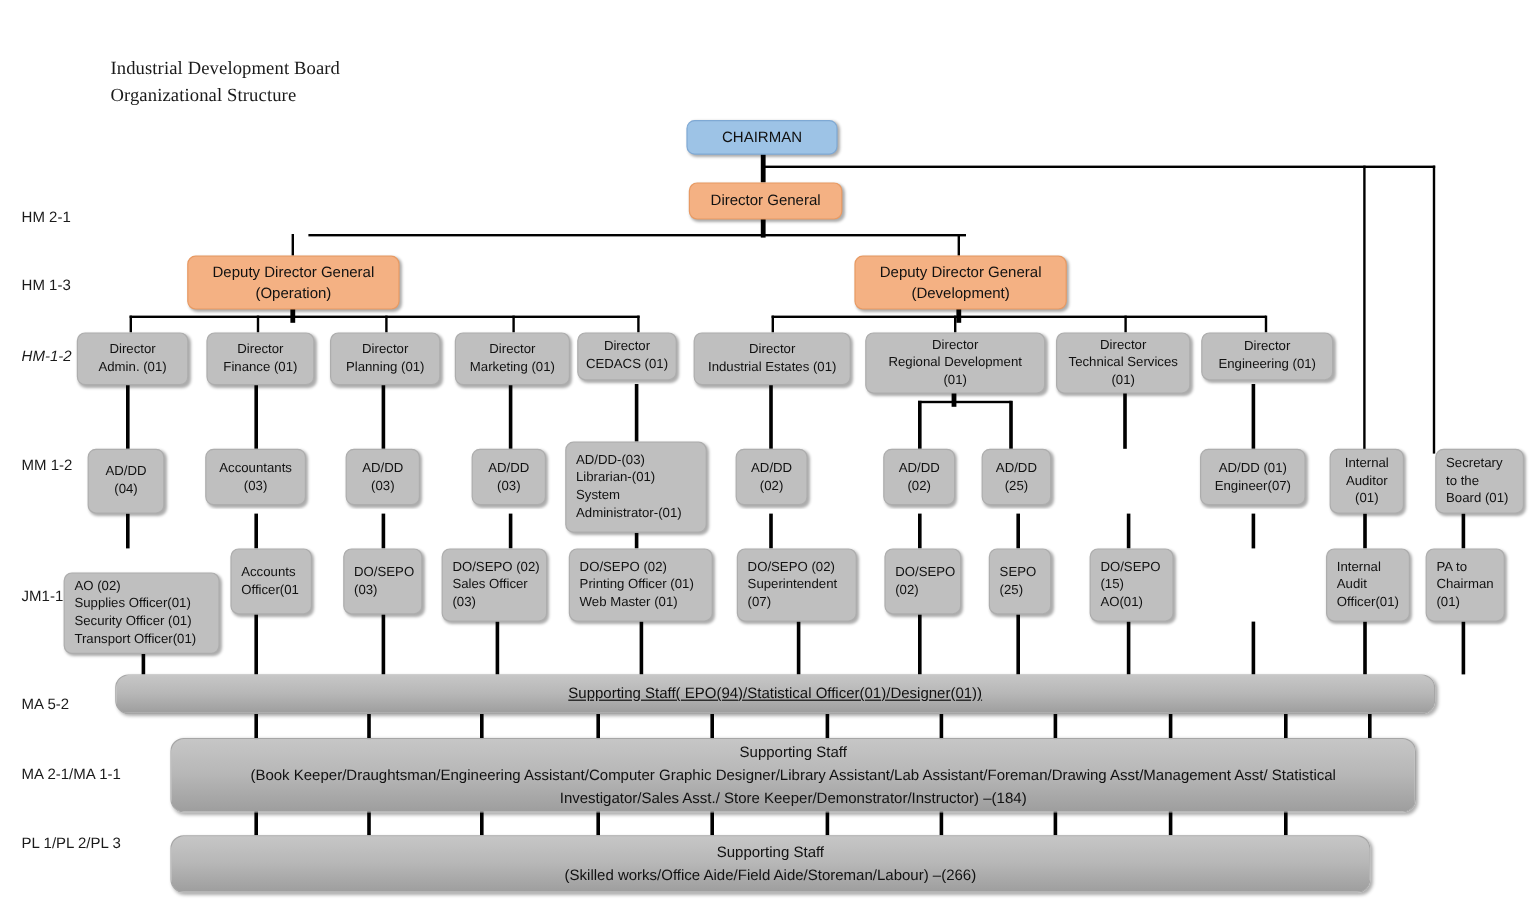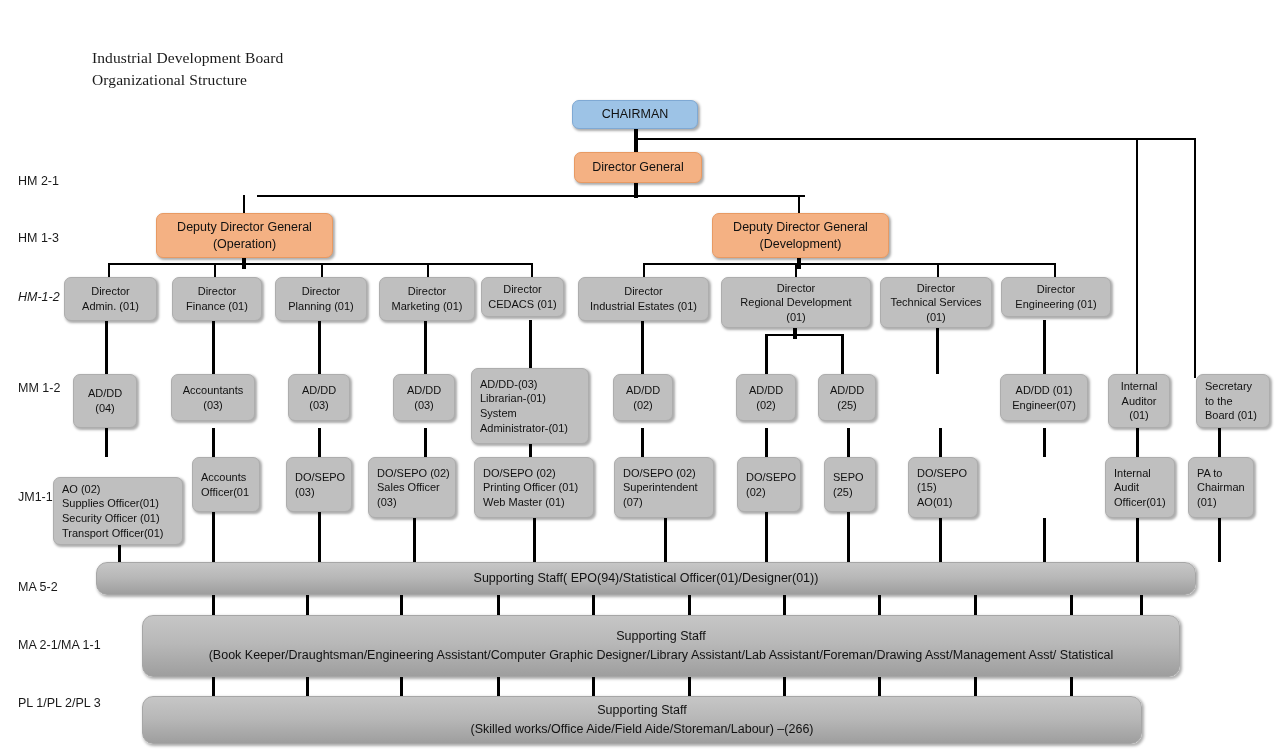--- a/index.html
+++ b/index.html
@@ -350,27 +350,28 @@
     <span>Internal</span>
     <span>Audit</span>
     <span>Officer(01)</span>
   </div>
   <div class="box grey leftal" style="left:1188px;top:457px;width:66px;height:61px;">
     <span>PA to</span>
     <span>Chairman</span>
     <span>(01)</span>
   </div>
 
-  <div class="bar" style="left:96px;top:562px;width:1100px;height:33px;">
+  <div class="bar" style="left:96px;top:562px;width:1100px;height:33px;text-decoration:underline;">
     <span>Supporting Staff( EPO(94)/Statistical Officer(01)/Designer(01))</span>
   </div>
 
   <div class="bar" style="left:142px;top:615px;width:1038px;height:62px;">
     <span>Supporting Staff</span>
     <span>(Book Keeper/Draughtsman/Engineering Assistant/Computer Graphic Designer/Library Assistant/Lab Assistant/Foreman/Drawing Asst/Management Asst/ Statistical</span>
+    <span>Investigator/Sales Asst./ Store Keeper/Demonstrator/Instructor) –(184)</span>
   </div>
 
   <div class="bar" style="left:142px;top:696px;width:1000px;height:48px;">
     <span>Supporting Staff</span>
     <span>(Skilled works/Office Aide/Field Aide/Storeman/Labour) –(266)</span>
   </div>
 
 </div>
 
 </body></html>

